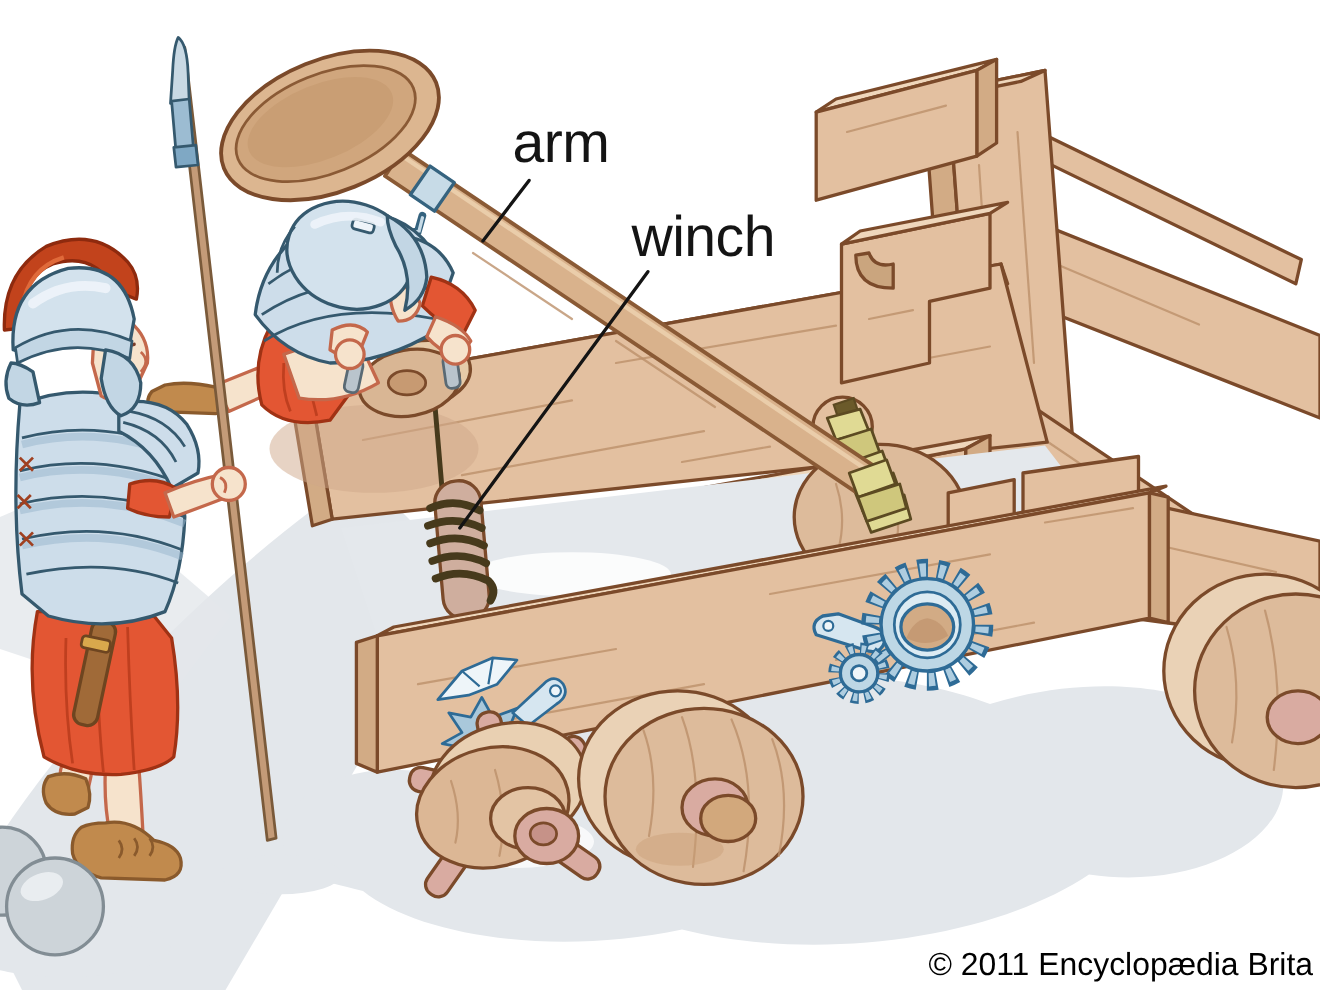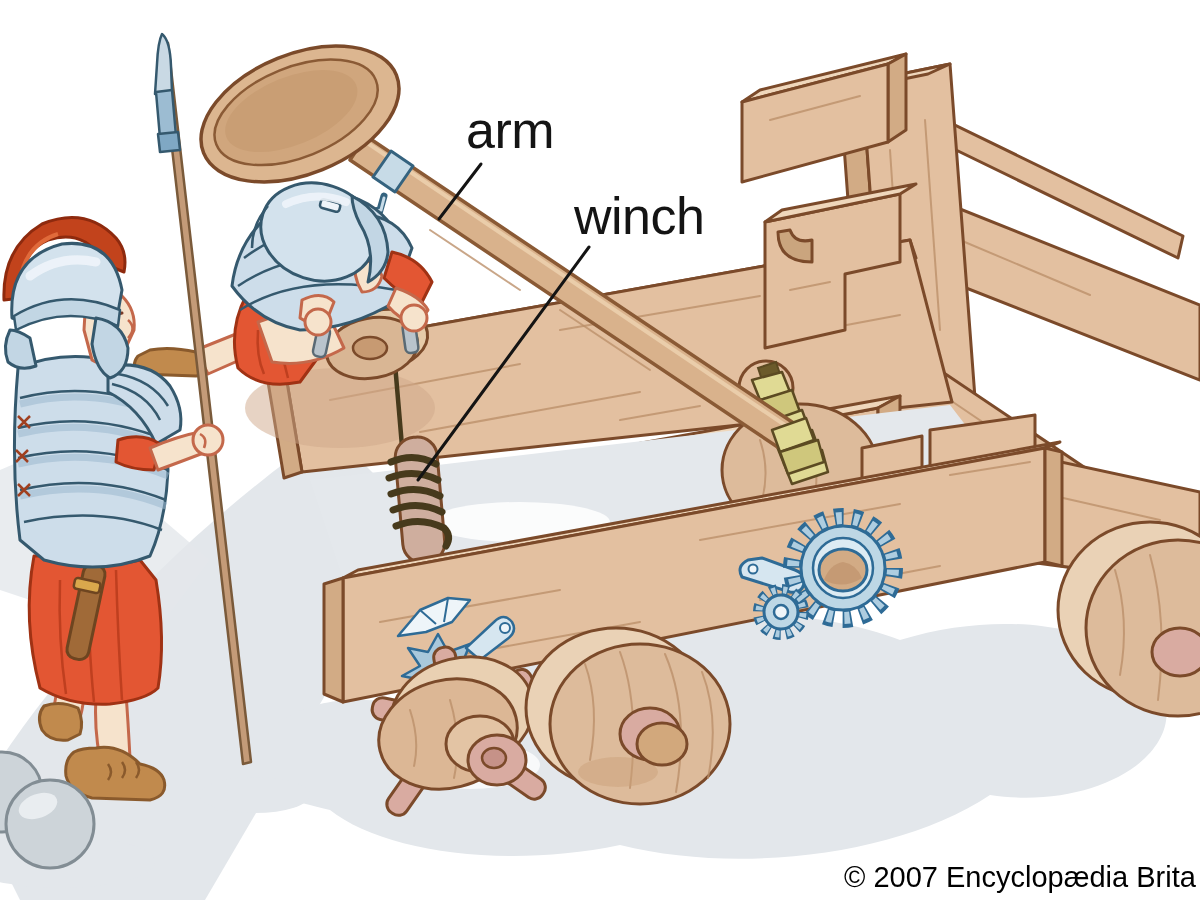--- a/index.html
+++ b/index.html
@@ -326,14 +326,14 @@
   </g>
 
   <g stroke="#141414" stroke-width="3" stroke-linecap="round">
     <path d="M481,164 L439,219"></path>
     <path d="M589,247 L418,480"></path>
   </g>
 </svg>
 
 <div class="label label-winch">winch</div>
 <div class="label label-arm">arm</div>
-<div class="credit">© 2007 Encyclopædia Brita</div>
+<div class="credit">© 2011 Encyclopædia Brita</div>
 </div>
 
 </body></html>

